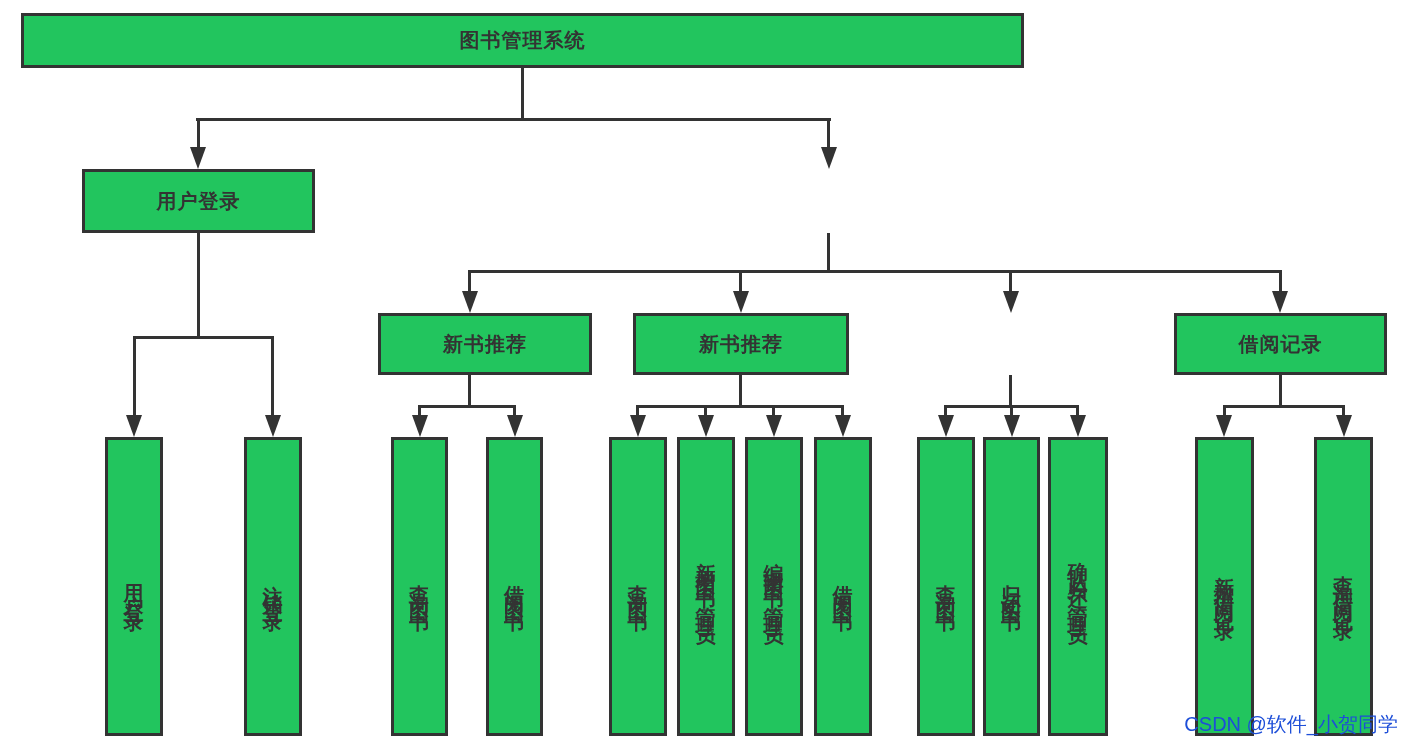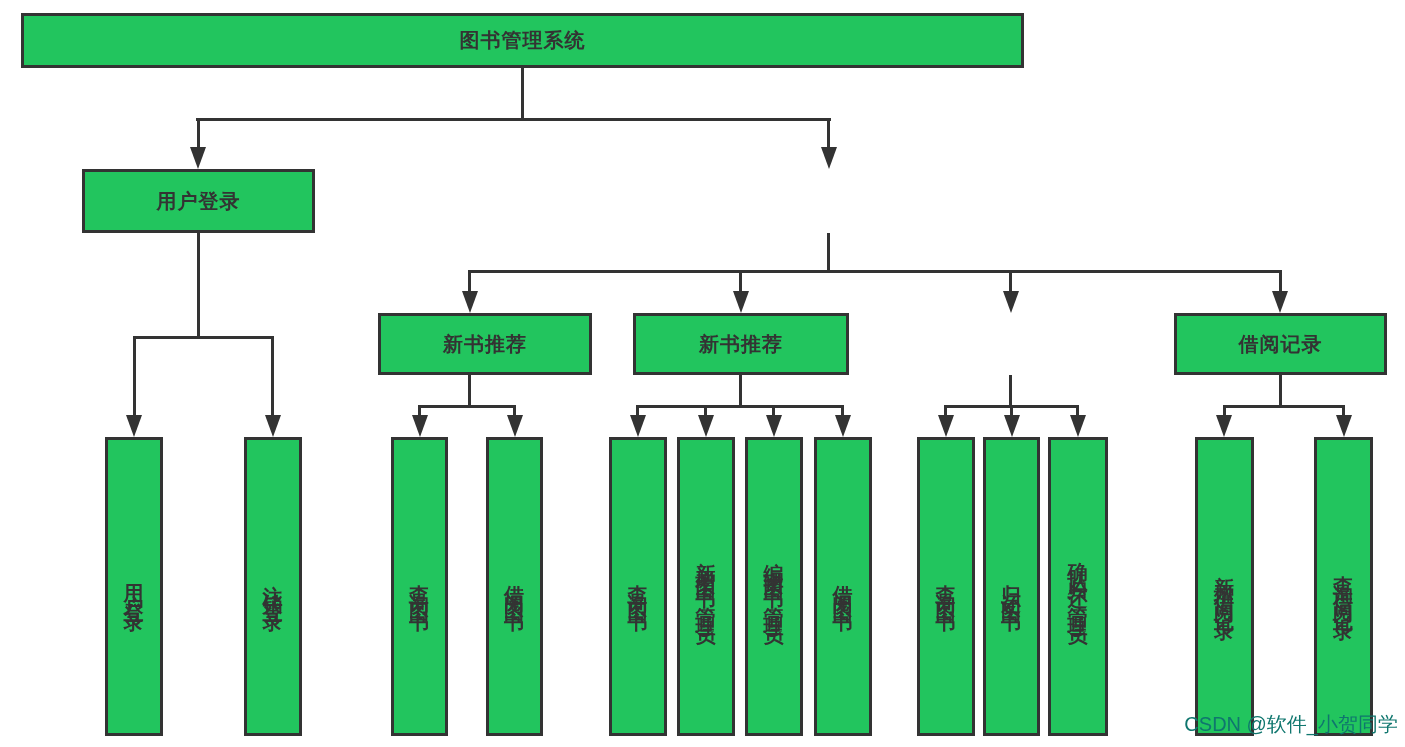--- a/index.html
+++ b/index.html
@@ -8,21 +8,21 @@
   .node{position:absolute;background:#22c55e;border:3px solid #333333;box-sizing:border-box;
         display:flex;align-items:center;justify-content:center;z-index:2;font-weight:bold;}
   .hlabel{font-size:20px;color:#333333;letter-spacing:1px;white-space:nowrap;}
   .vlabel{writing-mode:vertical-rl;text-orientation:mixed;font-size:20px;color:#333333;
           letter-spacing:9px;line-height:1;white-space:nowrap;}
   .vl{position:absolute;width:3px;background:#333333;z-index:1;}
   .hl{position:absolute;height:3px;background:#333333;z-index:1;}
   .ar{position:absolute;width:0;height:0;border-left:8px solid transparent;
       border-right:8px solid transparent;border-top:22px solid #333333;z-index:1;}
   .watermark{position:absolute;left:1148px;top:711px;width:250px;text-align:right;
-             font-size:20px;color:#0f766e;z-index:3;white-space:nowrap;}
+             font-size:20px;color:#1d4ed8;z-index:3;white-space:nowrap;}
 </style>
 </head>
 <body>
 
 <div class="canvas">
 
   <div class="vl" style="left:521px;top:67px;height:53px"></div>
   <div class="hl" style="left:196px;top:118px;width:635px"></div>
   <div class="vl" style="left:197px;top:118px;height:32px"></div>
   <div class="ar" style="left:190px;top:147px"></div>

